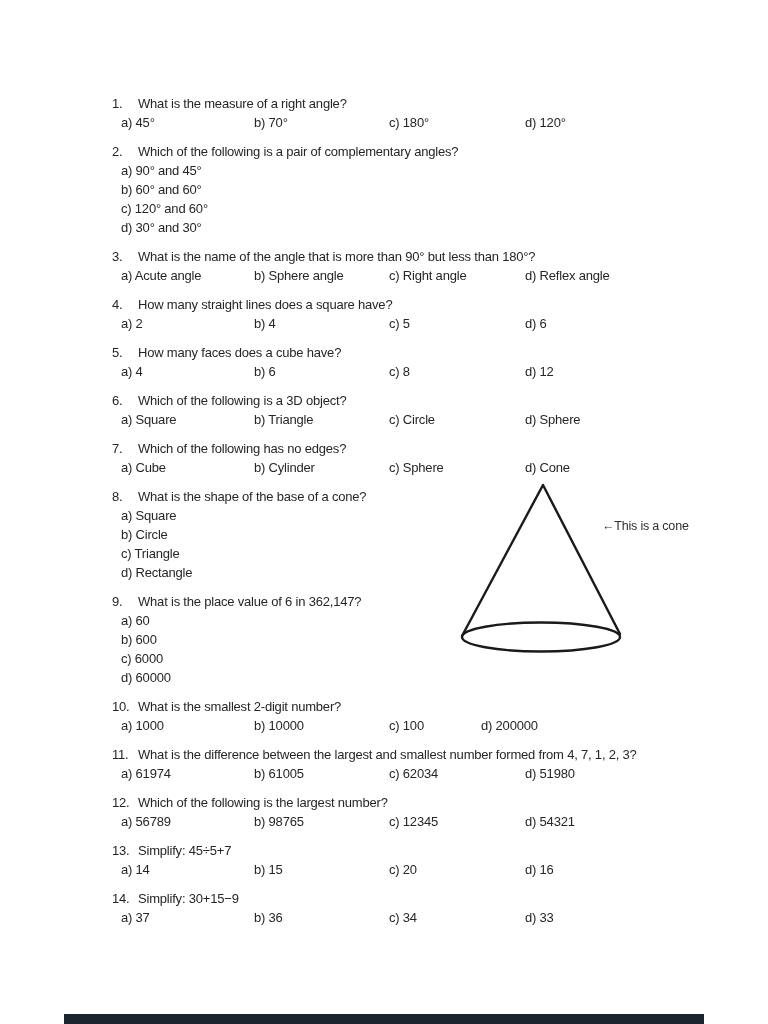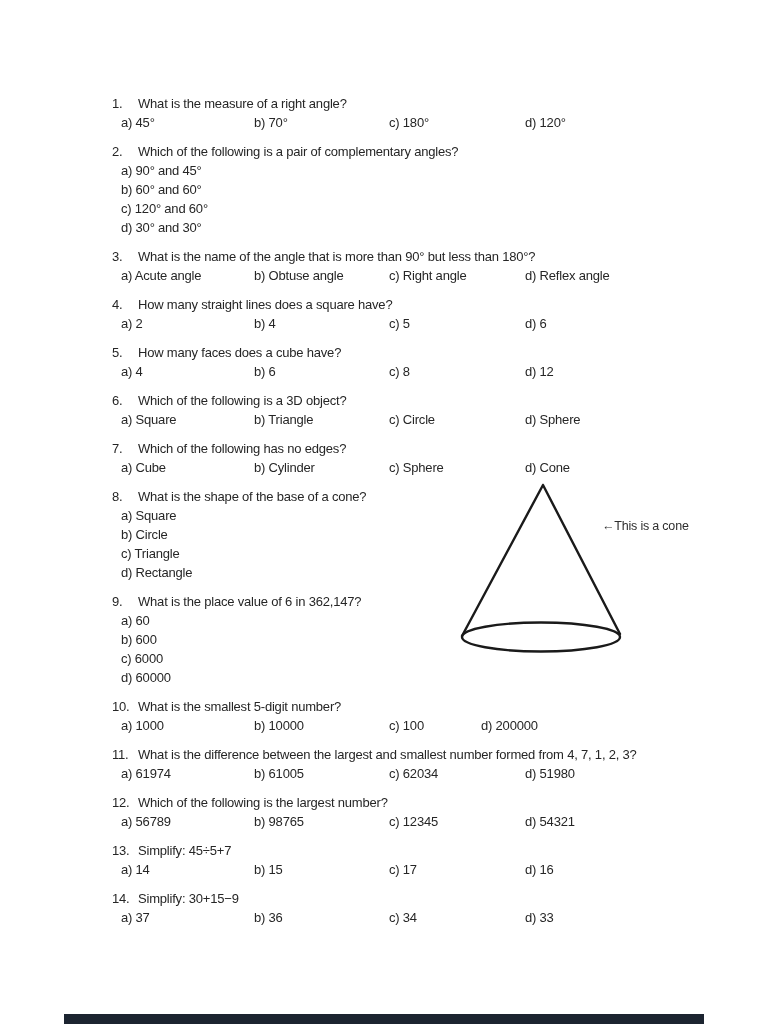--- a/index.html
+++ b/index.html
@@ -74,21 +74,21 @@
         </div>
   </div>
 
   <div class="q">
     <div class="q-line">
       <span class="q-num">3.</span>
       <span class="q-text">What is the name of the angle that is more than 90° but less than 180°?</span>
     </div>
     <div class="opts row">
           <span class="opt opt-0">a) Acute angle</span>
-          <span class="opt opt-1">b) Obtuse angle</span>
+          <span class="opt opt-1">b) Sphere angle</span>
           <span class="opt opt-2">c) Right angle</span>
           <span class="opt opt-3">d) Reflex angle</span>
         </div>
   </div>
 
   <div class="q">
     <div class="q-line">
       <span class="q-num">4.</span>
       <span class="q-text">How many straight lines does a square have?</span>
     </div>
@@ -161,21 +161,21 @@
           <span class="opt opt-0">a) 60</span>
           <span class="opt opt-1">b) 600</span>
           <span class="opt opt-2">c) 6000</span>
           <span class="opt opt-3">d) 60000</span>
         </div>
   </div>
 
   <div class="q">
     <div class="q-line">
       <span class="q-num">10.</span>
-      <span class="q-text">What is the smallest 5-digit number?</span>
+      <span class="q-text">What is the smallest 2-digit number?</span>
     </div>
     <div class="opts row-tight">
           <span class="opt opt-0">a) 1000</span>
           <span class="opt opt-1">b) 10000</span>
           <span class="opt opt-2">c) 100</span>
           <span class="opt opt-3">d) 200000</span>
         </div>
   </div>
 
   <div class="q">
@@ -205,21 +205,21 @@
   </div>
 
   <div class="q">
     <div class="q-line">
       <span class="q-num">13.</span>
       <span class="q-text">Simplify: 45÷5+7</span>
     </div>
     <div class="opts row">
           <span class="opt opt-0">a) 14</span>
           <span class="opt opt-1">b) 15</span>
-          <span class="opt opt-2">c) 17</span>
+          <span class="opt opt-2">c) 20</span>
           <span class="opt opt-3">d) 16</span>
         </div>
   </div>
 
   <div class="q">
     <div class="q-line">
       <span class="q-num">14.</span>
       <span class="q-text">Simplify: 30+15−9</span>
     </div>
     <div class="opts row">

